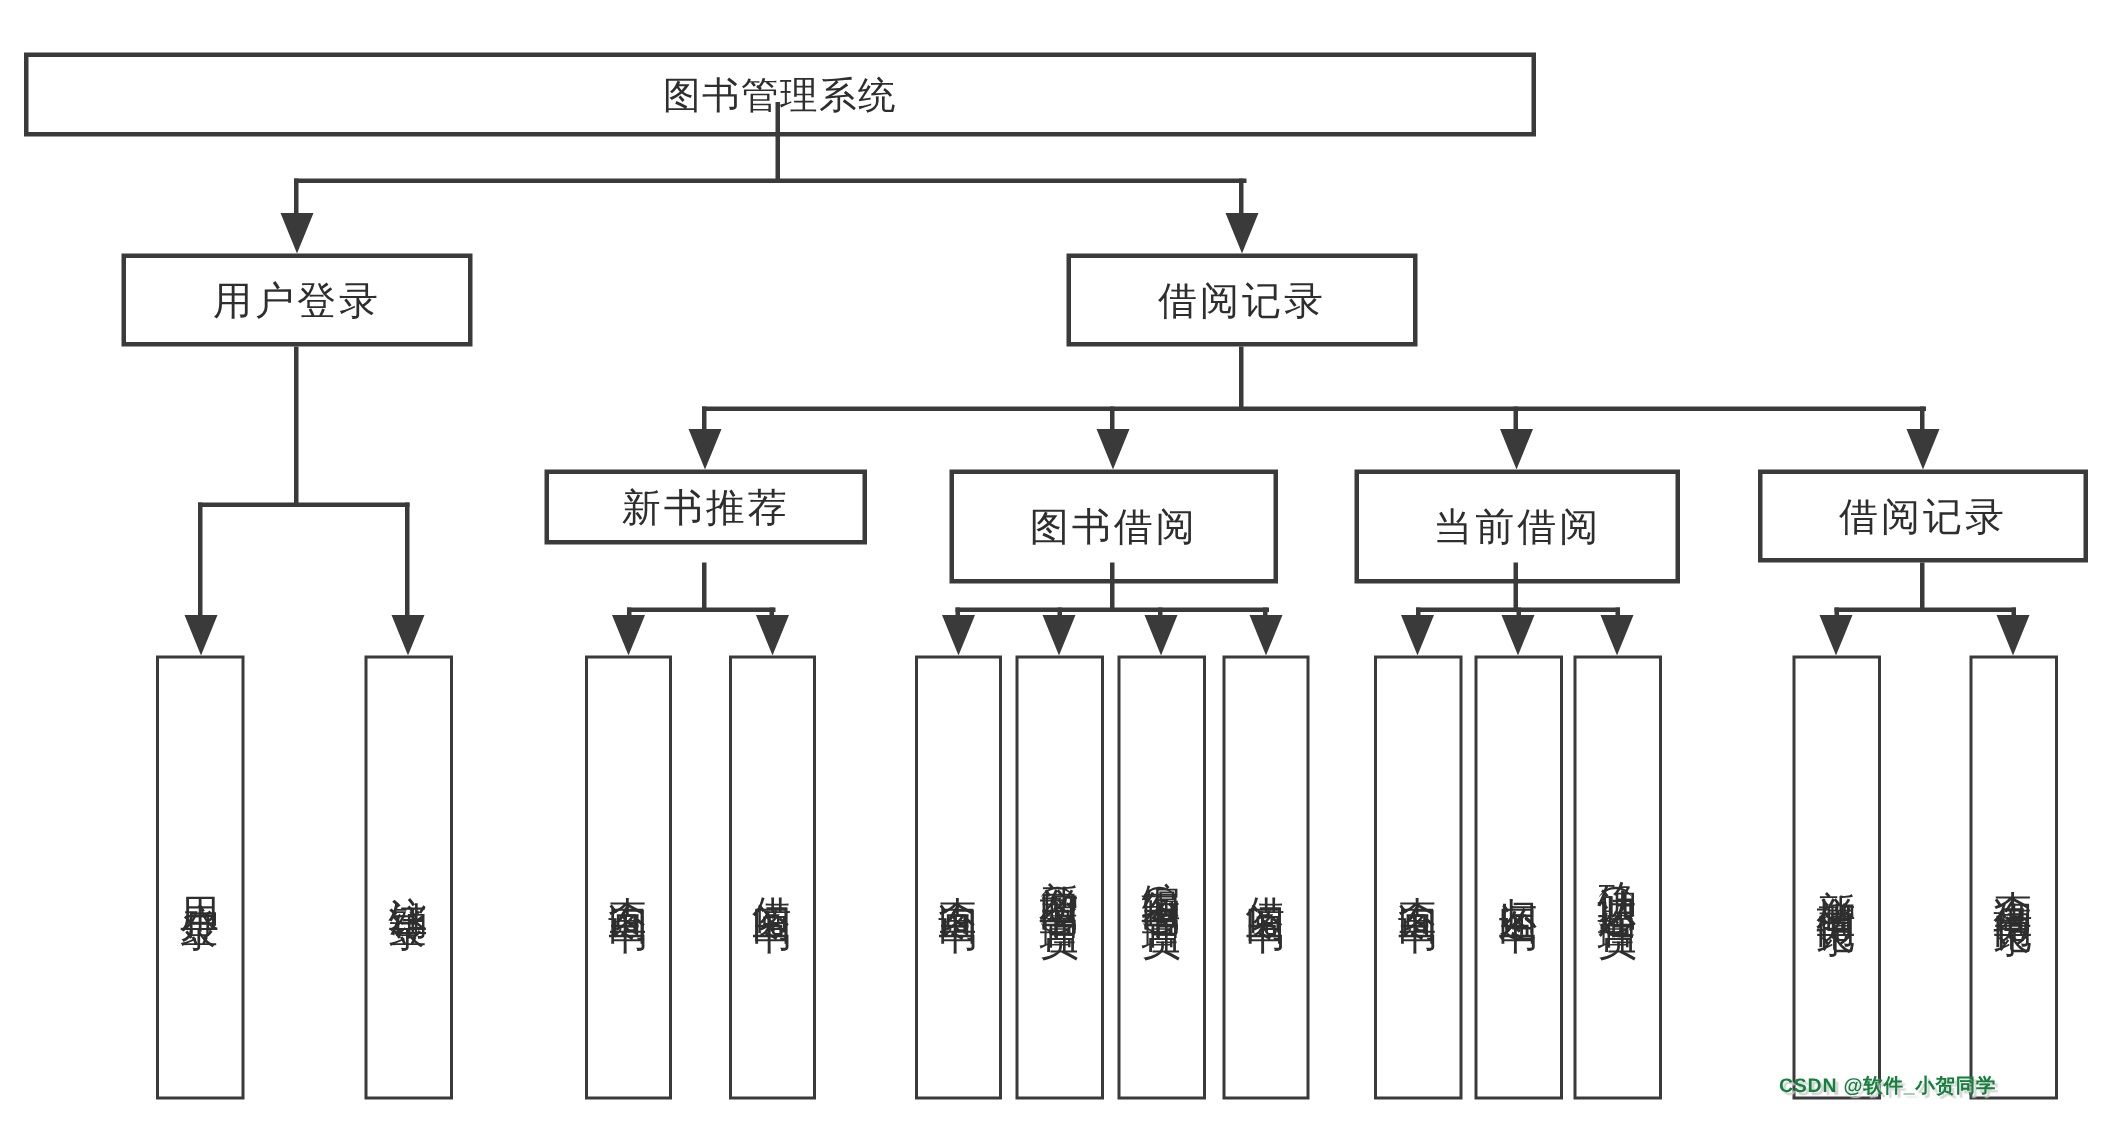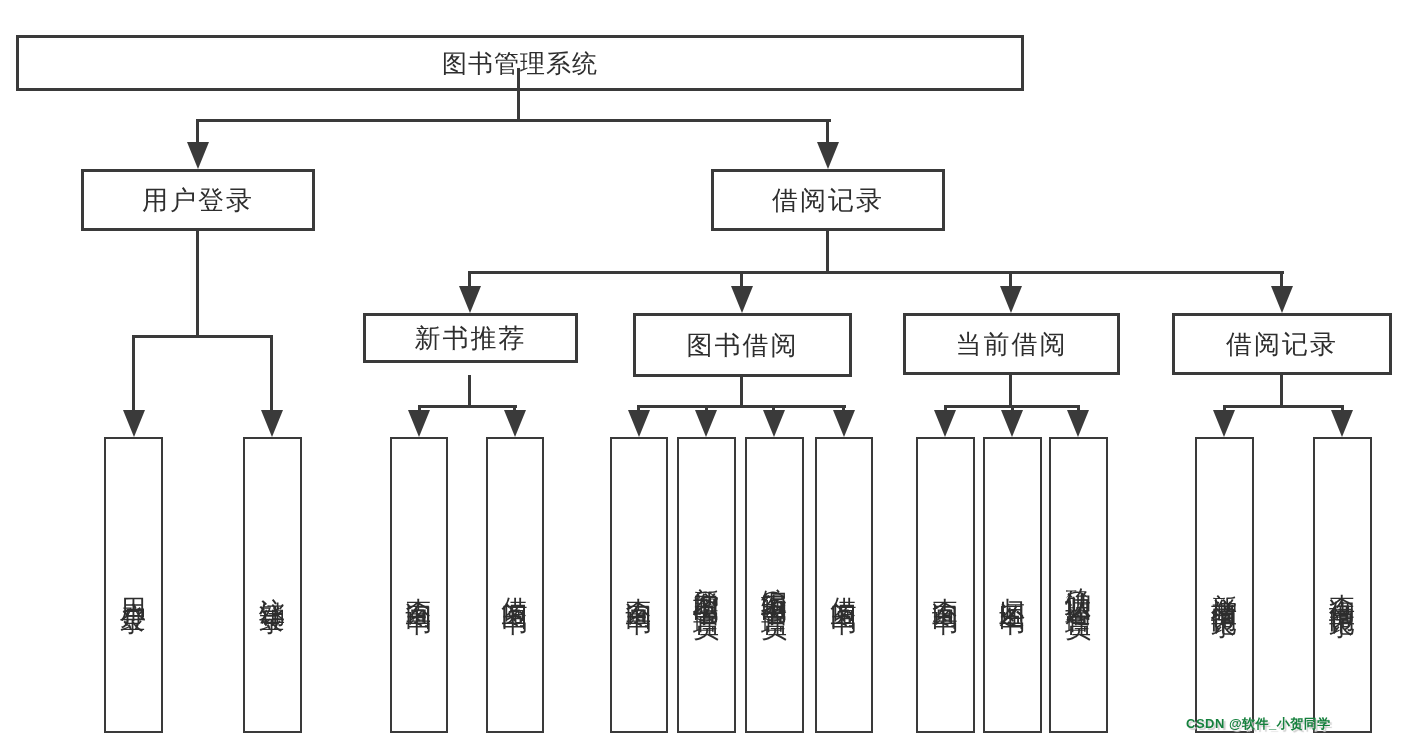--- a/index.html
+++ b/index.html
@@ -83,22 +83,22 @@
   <div class="line" style="left:468px; top:271px; width:3px; height:20px;"></div>
   <div class="line" style="left:740px; top:271px; width:3px; height:20px;"></div>
   <div class="line" style="left:1009px; top:271px; width:3px; height:20px;"></div>
   <div class="line" style="left:1280px; top:271px; width:3px; height:20px;"></div>
   <div class="arrow" style="left:459px; top:286px;"></div>
   <div class="arrow" style="left:731px; top:286px;"></div>
   <div class="arrow" style="left:1000px; top:286px;"></div>
   <div class="arrow" style="left:1271px; top:286px;"></div>
 
   <div class="box h-box" style="left:363px; top:313px; width:215px; height:50px;">新书推荐</div>
-  <div class="box h-box" style="left:633px; top:313px; width:219px; height:64px;">图书借阅</div>
-  <div class="box h-box" style="left:903px; top:313px; width:217px; height:62px;">当前借阅</div>
+  <div class="box h-box" style="left:633px; top:313px; width:219px; height:76px;">图书借阅</div>
+  <div class="box h-box" style="left:903px; top:313px; width:217px; height:76px;">当前借阅</div>
   <div class="box h-box" style="left:1172px; top:313px; width:220px; height:62px;">借阅记录</div>
 
   <div class="line" style="left:468px; top:375px; width:3px; height:33px;"></div>
   <div class="line" style="left:418px; top:405px; width:99px; height:3px;"></div>
   <div class="line" style="left:418px; top:405px; width:3px; height:10px;"></div>
   <div class="line" style="left:513px; top:405px; width:3px; height:10px;"></div>
   <div class="arrow" style="left:408px; top:410px;"></div>
   <div class="arrow" style="left:504px; top:410px;"></div>
 
   <div class="line" style="left:740px; top:375px; width:3px; height:33px;"></div>

